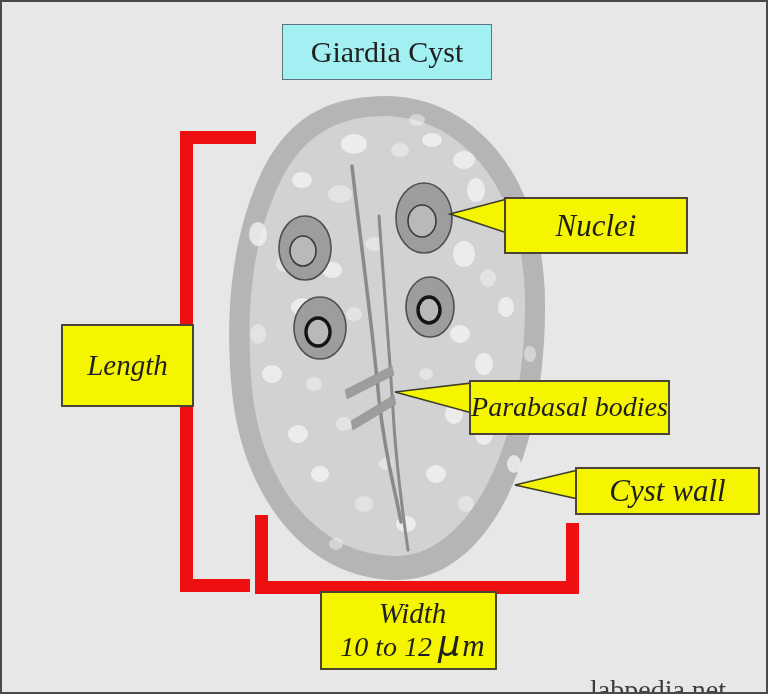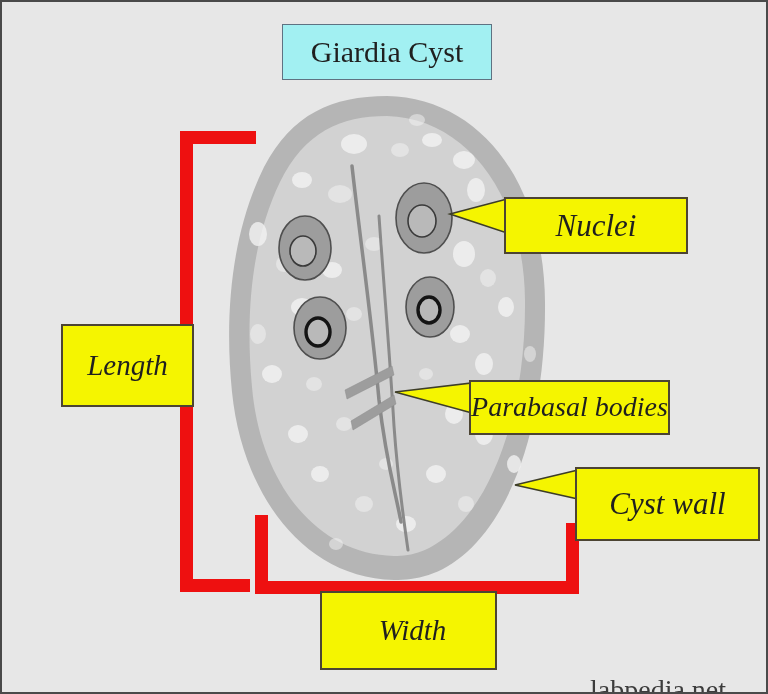--- a/index.html
+++ b/index.html
@@ -167,23 +167,24 @@
   </div>
 
   <div class="box ylabel" style="left:502px;top:195px;width:184px;height:57px;font-size:31px;">
     <span>Nuclei</span>
   </div>
 
   <div class="box ylabel" style="left:467px;top:378px;width:201px;height:55px;font-size:28px;">
     <span>Parabasal bodies</span>
   </div>
 
-  <div class="box ylabel" style="left:573px;top:465px;width:185px;height:74px;font-size:31px;">
+  <div class="box ylabel" style="left:573px;top:465px;width:185px;height:48px;font-size:31px;">
     <span>Cyst wall</span>
   </div>
 
   <div class="box ylabel" style="left:318px;top:589px;width:177px;height:79px;padding-left:8px;">
     <span>Width</span>
+    <span class="line2"><span>10 to 12</span><span class="mu">μ</span><span class="unit">m</span></span>
   </div>
 
   <div class="watermark">labpedia.net</div>
 
 </div>
 
 </body></html>

